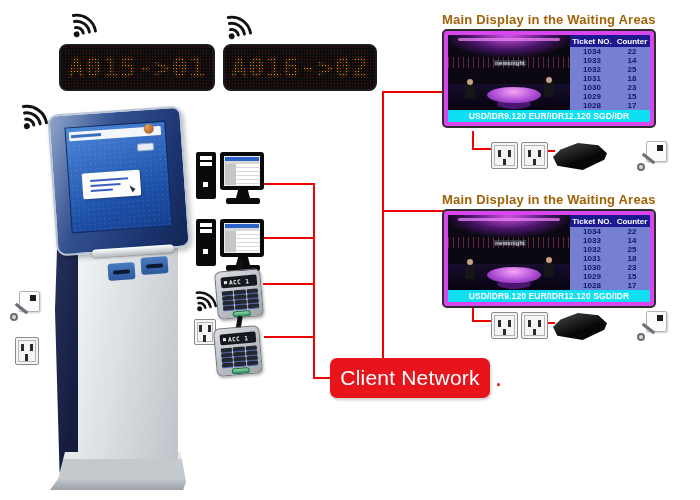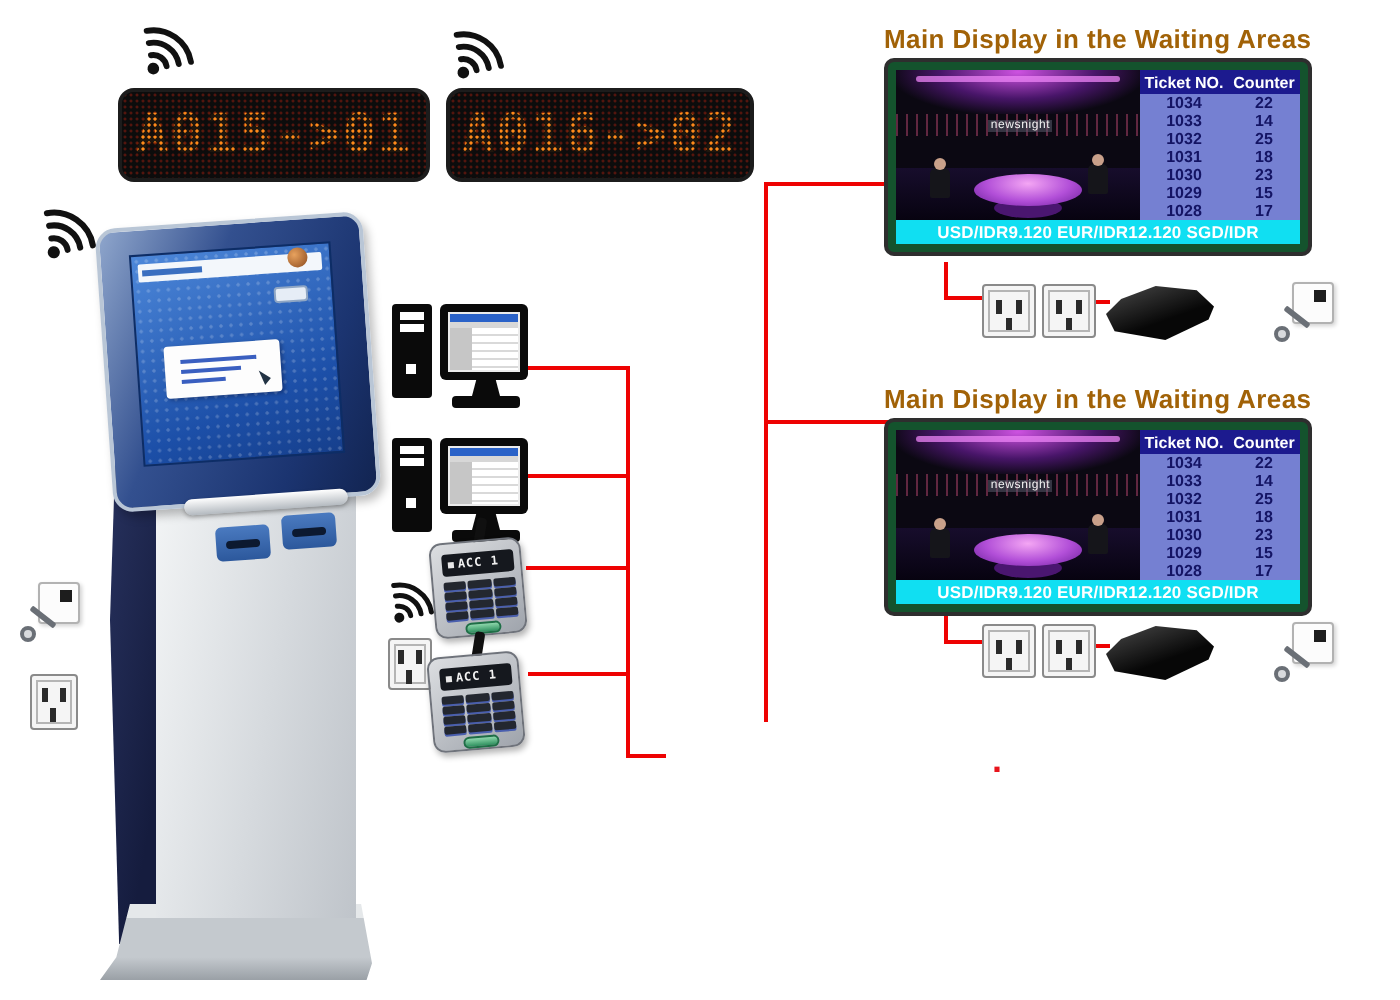--- a/index.html
+++ b/index.html
@@ -108,21 +108,21 @@
   .mediabox { position:absolute; width:54px; height:27px;
             background:linear-gradient(160deg,#4a4a4a,#070707 60%);
             clip-path:polygon(0 52%, 14% 24%, 46% 0, 84% 8%, 100% 38%, 95% 62%, 55% 100%, 8% 84%); }
 
   
   .line { position:absolute; background:#ee0202; }
 
   
   .tv-unit { position:absolute; width:246px; }
   .tv-title { font-size:13px; font-weight:bold; color:#a16207; letter-spacing:.2px; margin-bottom:2px; }
-  .tv { width:214px; height:99px; background:#14532d; border:2px solid #2e2e2e; border-radius:5px; padding:4px; }
+  .tv { width:214px; height:99px; background:#d946ef; border:2px solid #2e2e2e; border-radius:5px; padding:4px; }
   .tv .screen { position:relative; width:202px; height:87px; background:#000; overflow:hidden; }
   .studio { position:absolute; left:0; top:0; width:122px; height:75px; background:#0b0812; overflow:hidden; }
   .st-glow { position:absolute; left:0; top:-8px; width:100%; height:30px;
             background:radial-gradient(ellipse at 50% 30%, rgba(216,86,236,.95), rgba(122,32,176,.55) 45%, transparent 75%); }
   .st-bar { position:absolute; left:8%; top:3px; width:84%; height:3px; background:rgba(236,132,246,.75); border-radius:2px; }
   .st-city { position:absolute; left:0; top:22px; width:100%; height:11px; opacity:.5;
             background:repeating-linear-gradient(90deg, rgba(255,96,150,.7) 0 1px, transparent 1px 5px); }
   .st-floor { position:absolute; left:0; bottom:0; width:100%; height:26px;
             background:linear-gradient(180deg,#170d2c,#070310); }
   .st-table { position:absolute; left:32%; bottom:7px; width:44%; height:16px; border-radius:50%;
@@ -481,15 +481,18 @@
     <div class="p" style="left:11px; top:16px; width:3px; height:6px;"></div>
   </div>
   <div class="mediabox" style="left:553px; top:313px;"></div>
   <div class="keyicon" style="left:637px; top:311px;">
     <div class="plate"></div>
       <div class="hole"></div>
       <div class="shaft"></div>
       <div class="head"></div>
   </div>
 
+  <div class="client-box">
+    <span>Client Network</span>
+  </div>
   <div class="trailing">.</div>
 
 </div>
 
 </body></html>

